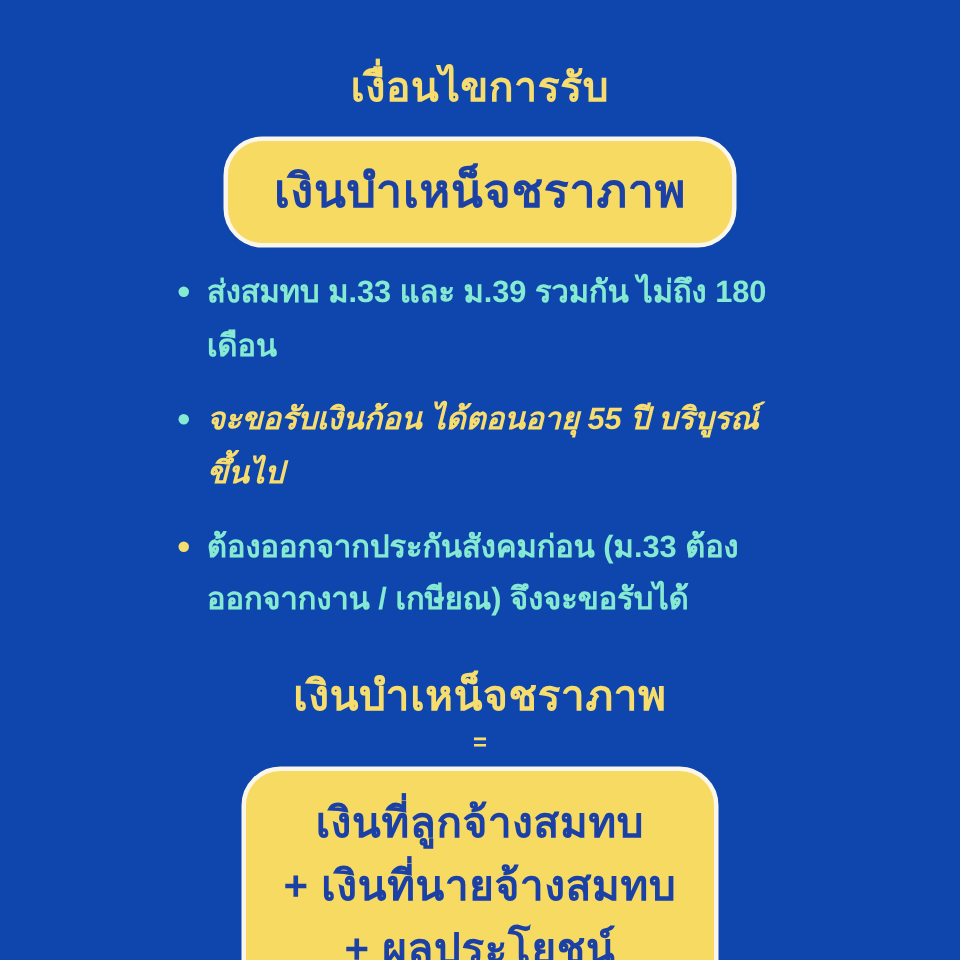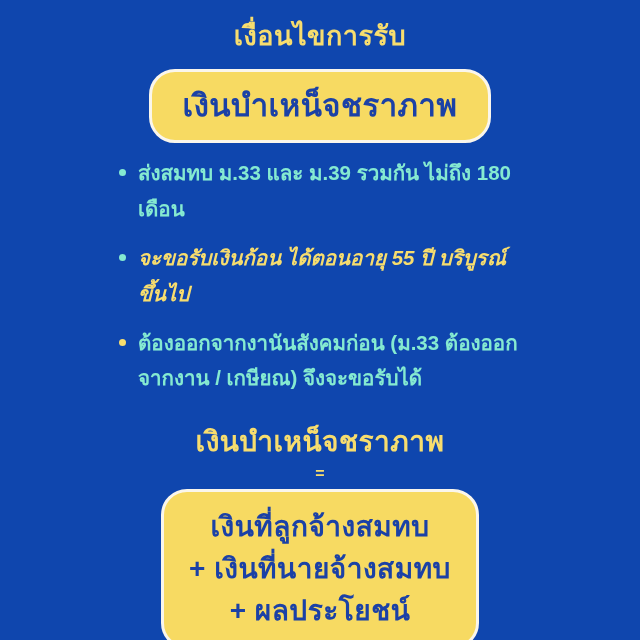--- a/index.html
+++ b/index.html
@@ -7,21 +7,21 @@
     --cyan:#85ead1; --pink:#f9a6d5; --box-border:#faf6ec;
   }
   *{margin:0;padding:0;box-sizing:border-box;}
   html,body{width:640px;height:640px;overflow:hidden;}
   body{
     background:var(--bg);
     font-family:"Liberation Sans","DejaVu Sans",sans-serif;
     display:flex;flex-direction:column;align-items:center;
   }
   .page-title{
-    margin-top:14px;
+    margin-top:36px;
     color:var(--yellow-text);
     font-size:27px;font-weight:700;letter-spacing:.5px;
   }
   .banner-box{
     margin-top:12px;
     background:var(--yellow);
     border:3px solid var(--box-border);
     border-radius:26px;
     width:342px;
     padding:8px 10px 10px;
@@ -91,21 +91,21 @@
   <li>
     <span class="bullet-dot dot-cyan"></span>
     <span class="text-cyan">ส่งสมทบ ม.33 และ ม.39 รวมกัน ไม่ถึง 180 เดือน</span>
   </li>
   <li>
     <span class="bullet-dot dot-cyan"></span>
     <span class="text-yellow">จะขอรับเงินก้อน ได้ตอนอายุ 55 ปี บริบูรณ์ขึ้นไป</span>
   </li>
   <li>
     <span class="bullet-dot dot-yellow"></span>
-    <span class="text-cyan">ต้องออกจากงานันสังคมก่อน (ม.33 ต้องออกจากงาน / เกษียณ) จึงจะขอรับได้</span>
+    <span class="text-cyan">ต้องออกจากประกันสังคมก่อน (ม.33 ต้องออกจากงาน / เกษียณ) จึงจะขอรับได้</span>
   </li>
 </ul>
 
 <div class="formula-heading">เงินบำเหน็จชราภาพ</div>
 <div class="equals-sign">=</div>
 
 <div class="sum-box">
   <div class="sum-line">เงินที่ลูกจ้างสมทบ</div>
   <div class="sum-line">+  เงินที่นายจ้างสมทบ</div>
   <div class="sum-line">+  ผลประโยชน์</div>

